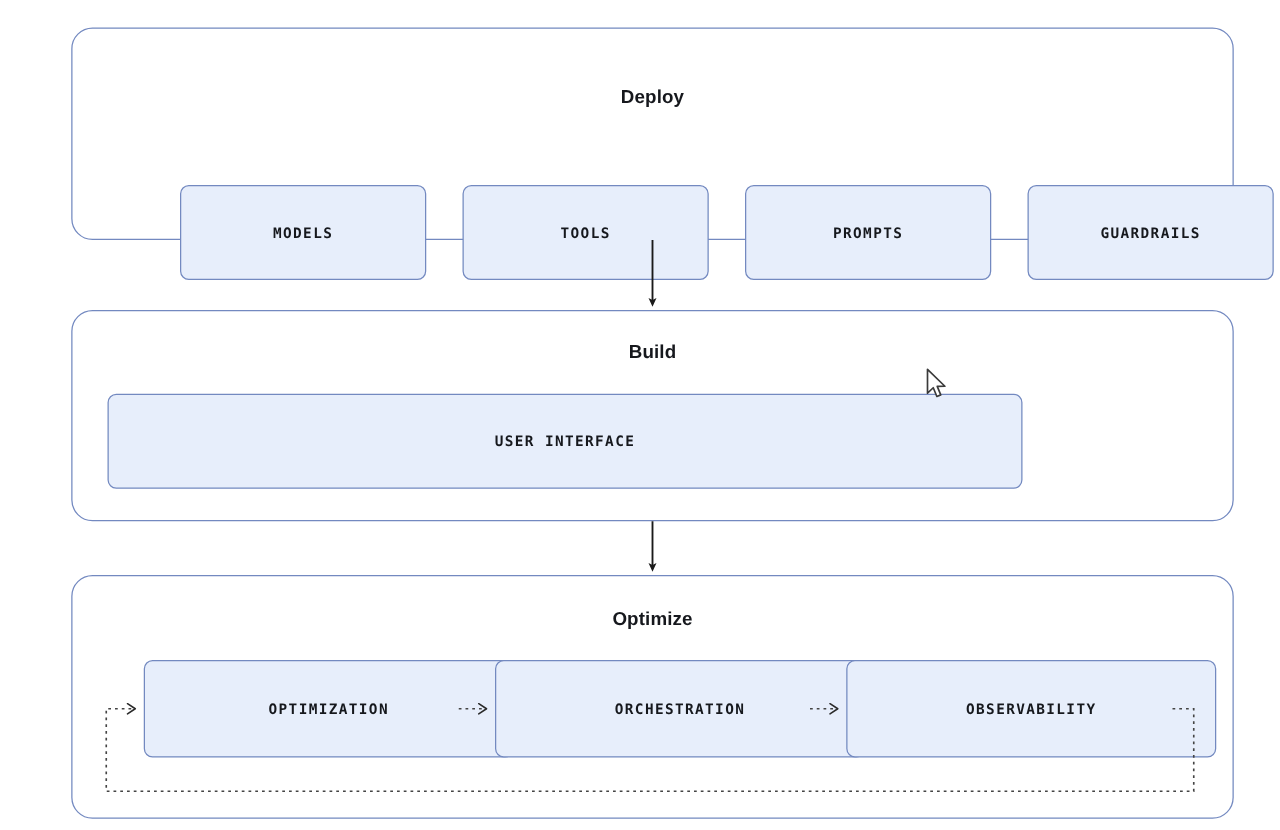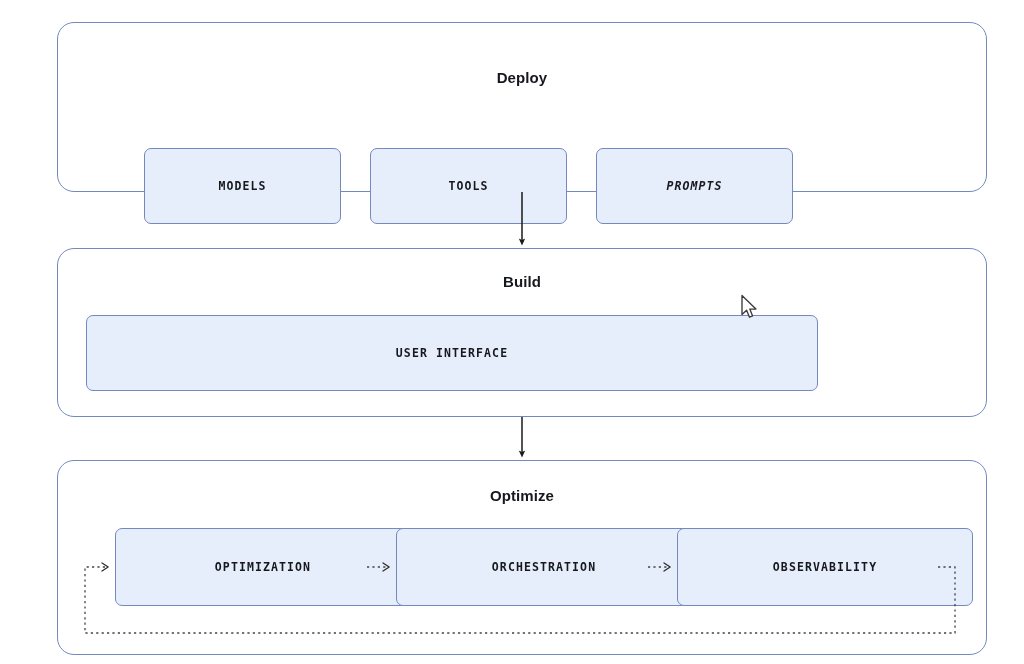--- a/index.html
+++ b/index.html
@@ -68,21 +68,21 @@
     font-weight: bold;
     color: #16181d;
     letter-spacing: 1.1px;
     white-space: nowrap;
   }
 
   
   .build-node { top: 92px; width: 197px; height: 76px; margin-top: 33px; }
   #node-models     { left: 86px;  }
   #node-tools      { left: 312px; }
-  #node-prompts    { left: 538px; font-style: italic; }
+  #node-prompts    { left: 538px; }
   #node-guardrails { left: 764px; }
 
   
   #node-user-interface {
     left: 86px;
     top: 315px;
     width: 732px;
     height: 76px;
   }
 
@@ -125,20 +125,23 @@
     </div>
 
     <div class="node build-node" id="node-tools">
       <span class="node-label">TOOLS</span>
     </div>
 
     <div class="node build-node" id="node-prompts">
       <span class="node-label">PROMPTS</span>
     </div>
 
+    <div class="node build-node" id="node-guardrails">
+      <span class="node-label">GUARDRAILS</span>
+    </div>
   </div>
 
   <div class="stage" id="stage-deploy">
     <div class="stage-title">Build</div>
   </div>
 
   <div class="node" id="node-user-interface">
     <span class="node-label">USER INTERFACE</span>
   </div>
 

